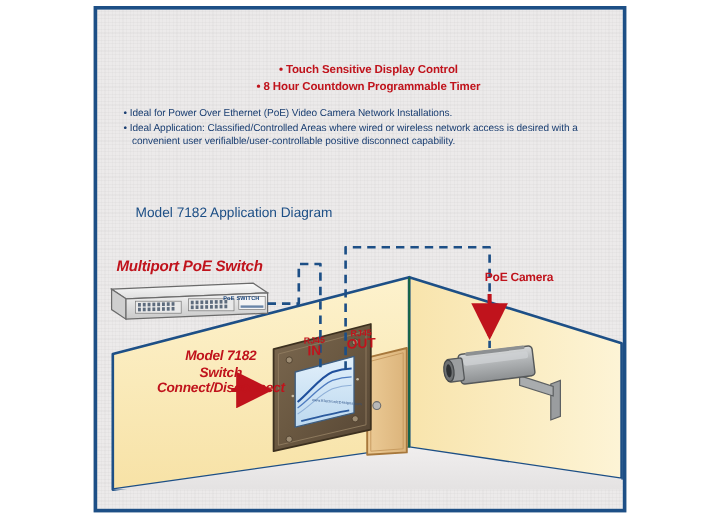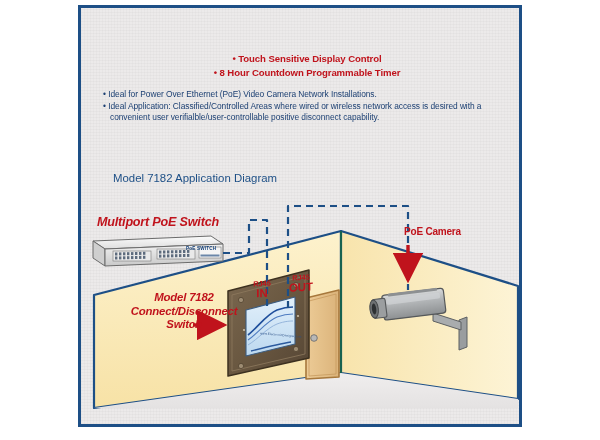--- a/index.html
+++ b/index.html
@@ -239,22 +239,22 @@
       <line x1="112" y1="317" x2="143" y2="317" stroke="#c0131c" stroke-width="3.4" marker-end="url(#arrowRed)"></line>
       <line x1="327" y1="237" x2="327" y2="272" stroke="#c0131c" stroke-width="3.4" marker-end="url(#arrowRed)"></line>
     </svg>
 
     <div class="lbl" id="lbl-switch">Multiport PoE Switch</div>
 
     <div class="lbl" id="lbl-camera">PoE Camera</div>
 
     <div class="lbl" id="lbl-7182">
       <div>Model 7182</div>
+      <div>Switch</div>
       <div>Connect/Disconnect</div>
-      <div>Switch</div>
     </div>
 
     <div class="rj" id="rj-in">
       <span class="s">RJ45</span>
       <span class="l">IN</span>
     </div>
 
     <div class="rj" id="rj-out">
       <span class="s">RJ45</span>
       <span class="l">OUT</span>

